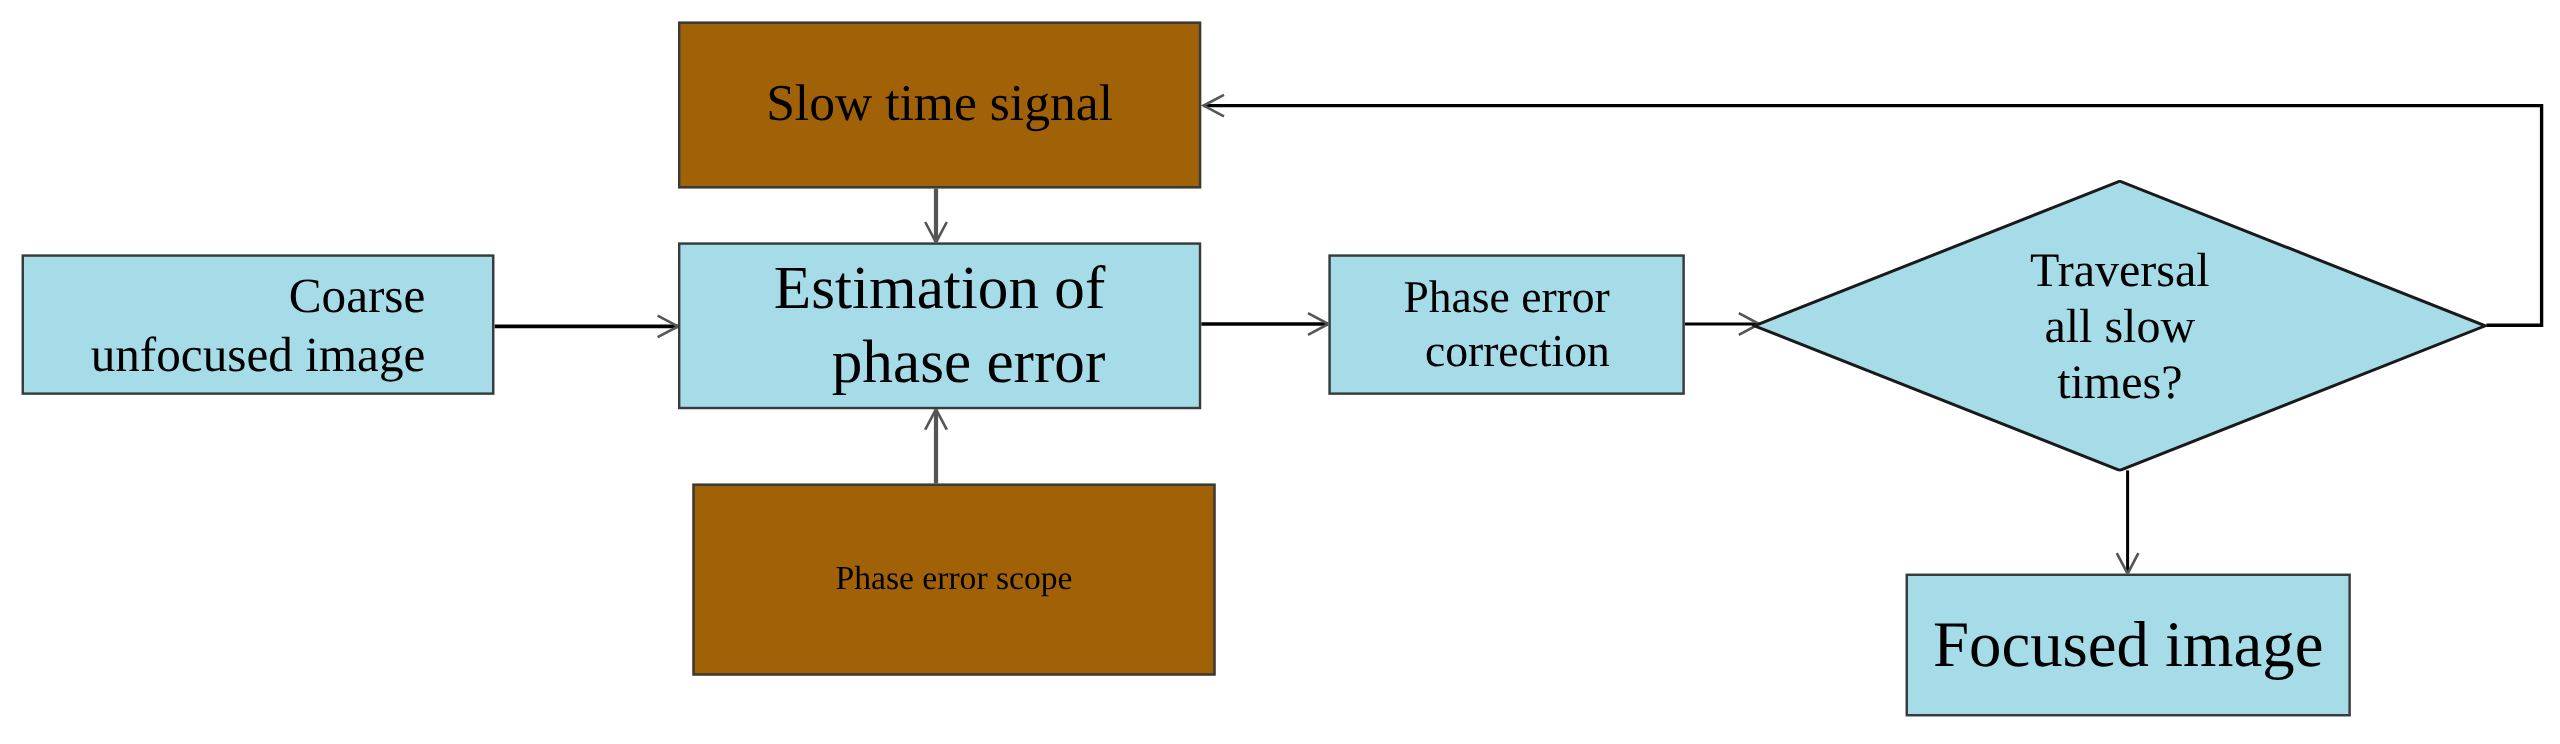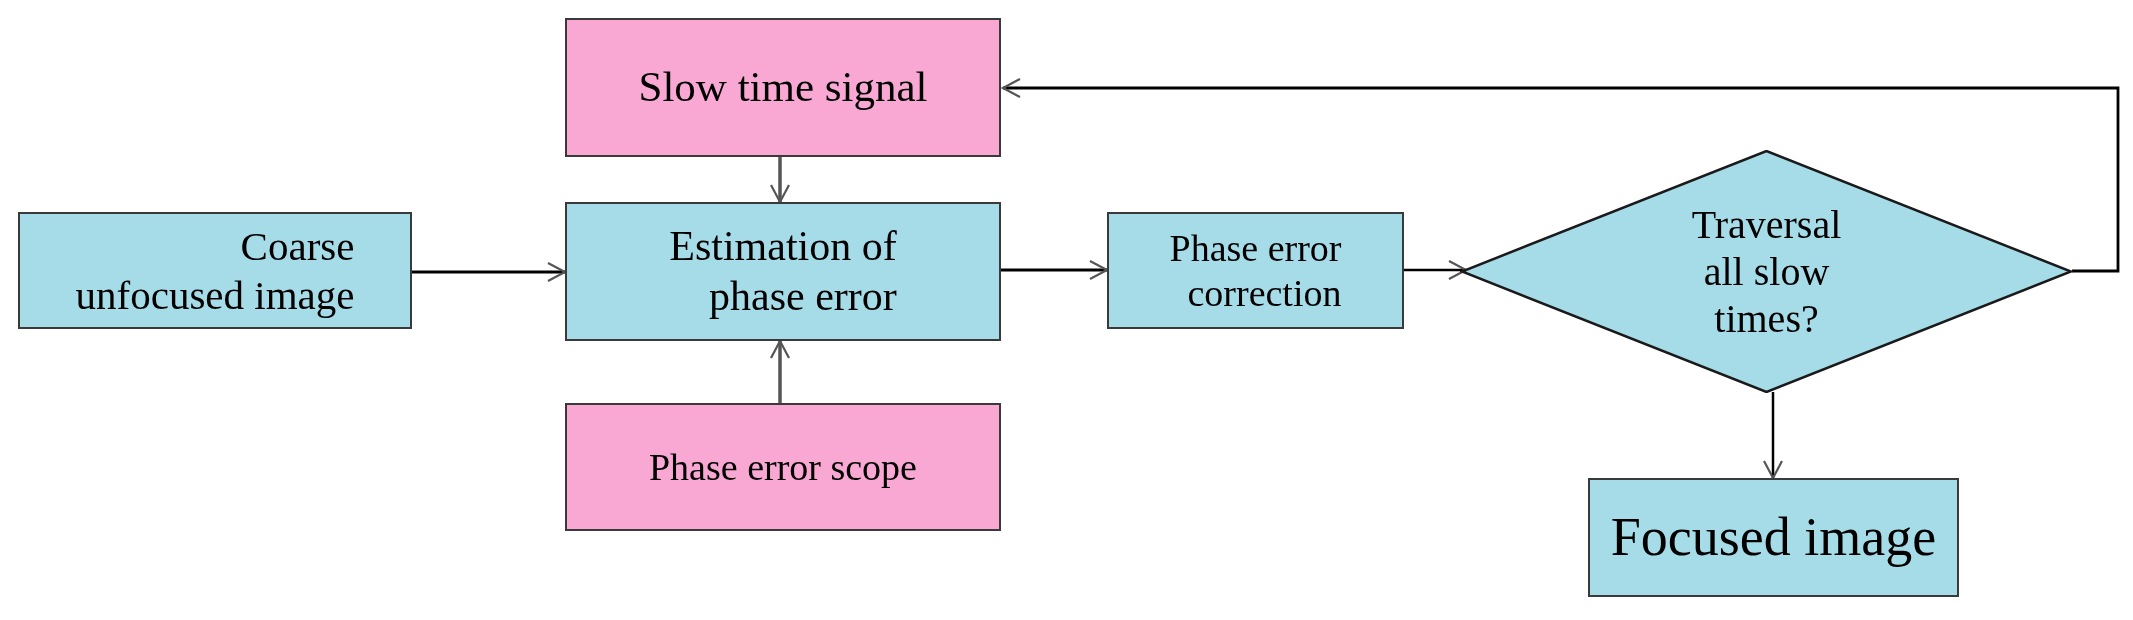--- a/index.html
+++ b/index.html
@@ -35,42 +35,42 @@
     text-align: center;
     color: #000000;
     line-height: 1.18;
     white-space: pre-line;
     z-index: 2;
   }
   .node.box {
     border: 2px solid #3a3a3a;
   }
   .node.fill-blue  { background: #a6dce8; text-align: right; }
-  .node.fill-green { background: #f9a8d4; }
+  .node.fill-green { background: #a16207; }
 
   
   #node-slow-time-signal {
     left: 565px; top: 18px; width: 436px; height: 139px;
     font-size: 43px;
   }
   #node-coarse-unfocused-image {
     left: 18px; top: 212px; width: 394px; height: 117px;
     font-size: 41px;
   }
   #node-estimation-phase-error {
     left: 565px; top: 202px; width: 436px; height: 139px;
-    font-size: 42px;
+    font-size: 51px;
   }
   #node-phase-error-correction {
     left: 1107px; top: 212px; width: 297px; height: 117px;
     font-size: 38px;
   }
   #node-phase-error-scope {
-    left: 565px; top: 403px; width: 436px; height: 128px;
-    font-size: 38px;
+    left: 577px; top: 403px; width: 436px; height: 160px;
+    font-size: 28px;
   }
   #node-focused-image {
     left: 1588px; top: 478px; width: 371px; height: 119px;
     font-size: 54px;
   }
 
   
   #node-traversal-all-slow-times {
     left: 1460px; top: 150px; width: 613px; height: 243px;
     background: transparent;

